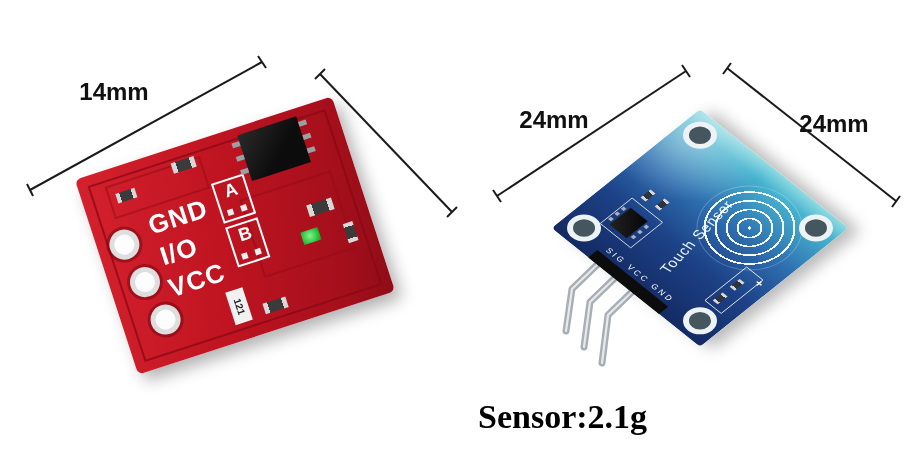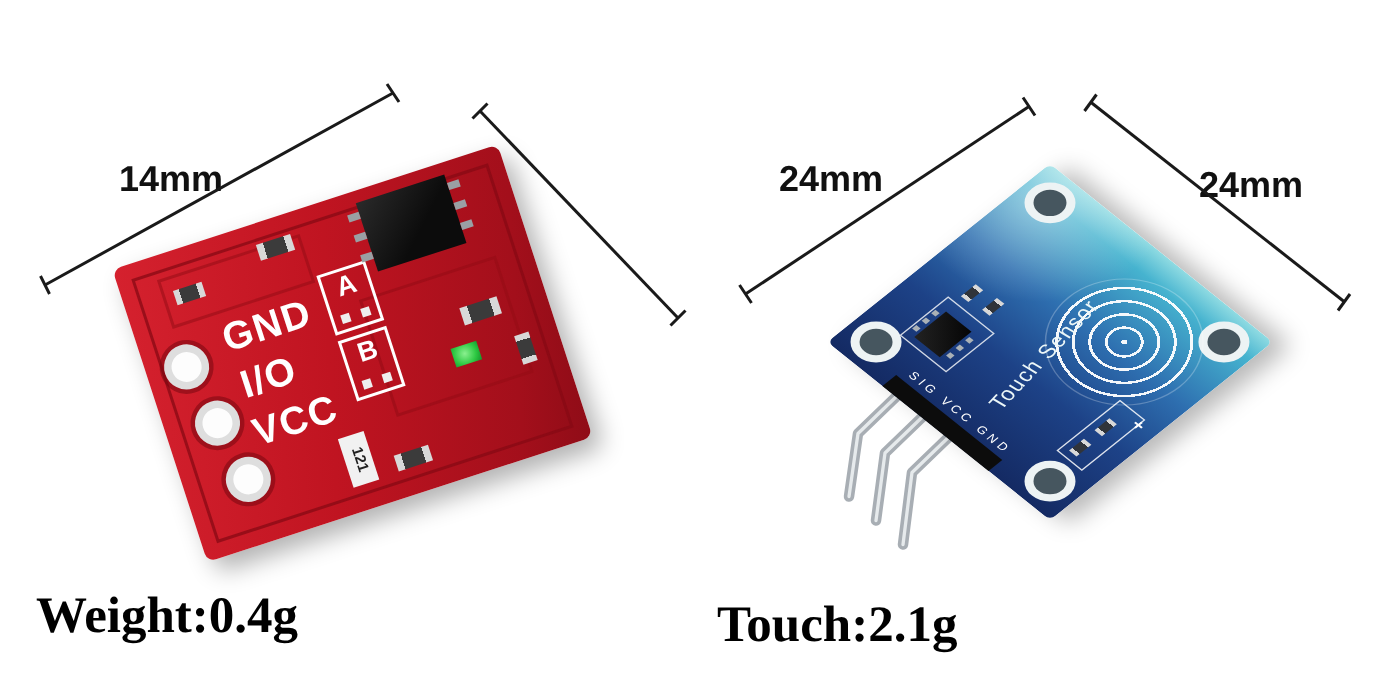--- a/index.html
+++ b/index.html
@@ -180,20 +180,19 @@
       <line x1="493" y1="190" x2="501" y2="202"></line>
       <line x1="682" y1="65" x2="690" y2="77"></line>
     </g>
     <g stroke="#1a1a1a" stroke-width="2">
       <line x1="727" y1="68" x2="896" y2="201"></line>
       <line x1="723" y1="74" x2="731" y2="63"></line>
       <line x1="892" y1="207" x2="900" y2="196"></line>
     </g>
   </svg>
 
-  <div class="dim-label" style="left:72px;top:106px;">14mm</div>
+  <div class="dim-label" style="left:72px;top:78px;">14mm</div>
   <div class="dim-label" style="left:512px;top:106px;">24mm</div>
   <div class="dim-label" style="left:792px;top:110px;">24mm</div>
 
-  <div class="weight-label" style="left:24px;top:392px;">Weight:0.4g</div>
-  <div class="weight-label" style="left:478px;top:398px;">Touch:2.1g</div>
+  <div class="weight-label" style="left:478px;top:398px;">Sensor:2.1g</div>
 
 </div>
 
 </body></html>

